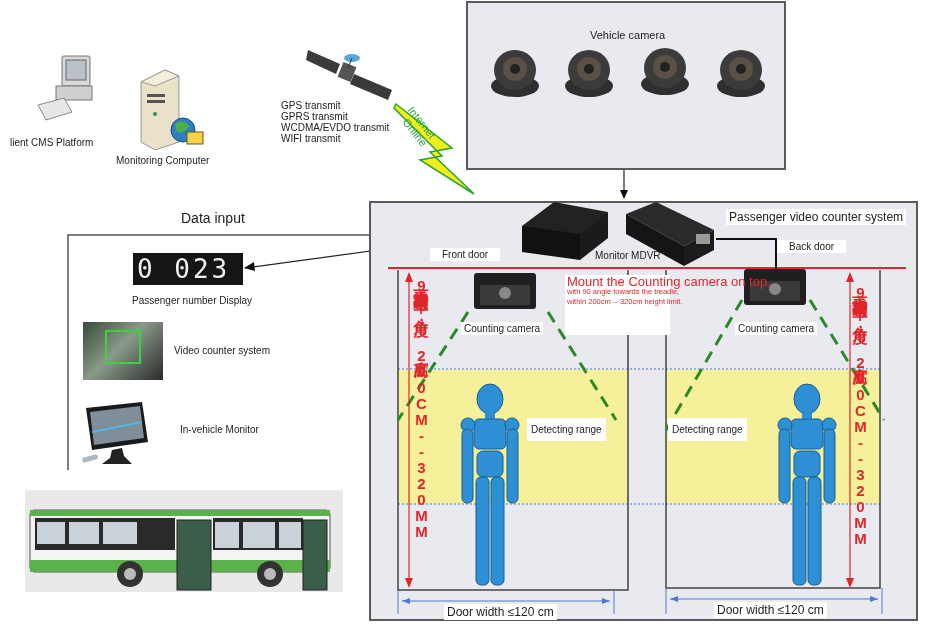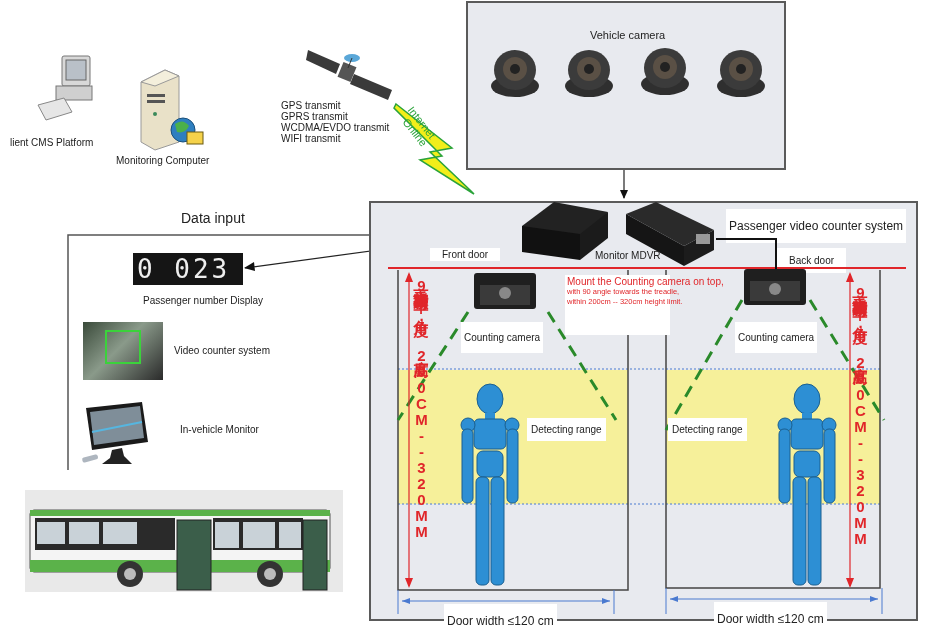--- a/index.html
+++ b/index.html
@@ -1,21 +1,21 @@
 <!DOCTYPE html>
 <html><head>
 <meta charset="utf-8">
 <style>
   html, body { margin:0; padding:0; background:#ffffff; }
   body { width:932px; height:640px; position:relative; overflow:hidden;
          font-family:"Liberation Sans", "DejaVu Sans", sans-serif; color:#222; }
   .abs { position:absolute; }
   .txt { font-size:10px; color:#222; white-space:nowrap; }
   .panel { position:absolute; background:#e8eaef; border:2px solid #5a5a5a; box-sizing:border-box; }
-  .wlabel { background:#fff; padding:10px 3px; }
+  .wlabel { background:#fff; padding:1px 3px; }
   .red { color:#e0262a; }
   .vtext { position:absolute; writing-mode:vertical-rl; text-orientation:upright;
            color:#e0262a; font-size:15px; font-weight:bold; letter-spacing:-1px; line-height:16px; }
   .seg { font-family:"DejaVu Sans Mono", monospace; color:#eee; font-size:26px; letter-spacing:3px; }
   svg { overflow:visible; }
 </style>
 </head>
 <body>
 
 <svg class="abs" style="left:0;top:0" width="932" height="640">
@@ -108,21 +108,21 @@
   <svg width="50" height="52">
       <ellipse cx="25" cy="38" rx="24" ry="11" fill="#2f2f2f"></ellipse>
       <ellipse cx="25" cy="22" rx="21" ry="20" fill="#3b3b3b"></ellipse>
       <circle cx="25" cy="21" r="12" fill="#5a5045"></circle>
       <circle cx="25" cy="21" r="5" fill="#222"></circle>
     </svg>
 </div>
 
 <div class="abs" style="left:181px;top:210px;font-size:14px;">Data input</div>
 <div class="abs seg" style="left:133px;top:253px;width:110px;height:32px;background:#151515;line-height:32px;padding-left:4px;box-sizing:border-box;">0 023</div>
-<div class="abs txt" style="left:143px;top:295px;">Passenger number Display</div>
+<div class="abs txt" style="left:132px;top:295px;">Passenger number Display</div>
 
 <div class="abs" style="left:83px;top:322px;width:80px;height:58px;background:linear-gradient(135deg,#3a4a3a,#8a9a8a 45%,#2a2a2a);">
   <div class="abs" style="left:22px;top:8px;width:36px;height:34px;border:2px solid #3bd23b;box-sizing:border-box;"></div>
 </div>
 <div class="abs txt" style="left:174px;top:345px;">Video counter system</div>
 
 <div class="abs" style="left:82px;top:400px;width:70px;height:68px;">
   <svg width="70" height="68">
     <polygon points="4,8 60,2 66,42 10,50" fill="#1a1a1a"></polygon>
     <polygon points="8,12 58,6 62,38 12,45" fill="#7f8e99"></polygon>
@@ -169,21 +169,21 @@
   <svg width="100" height="70">
       <polygon points="4,14 34,2 92,30 62,46" fill="#2a2a2a"></polygon>
       <polygon points="4,14 62,46 62,66 4,34" fill="#151515"></polygon>
       <polygon points="62,46 92,30 92,50 62,66" fill="#1c1c1c"></polygon>
       <rect x="74" y="34" width="14" height="10" fill="#999"></rect>
     </svg>
 </div>
 <div class="abs txt" style="left:595px;top:250px;">Monitor MDVR</div>
 
 <div class="abs txt wlabel" style="left:430px;top:248px;padding:1px 12px;">Front door</div>
-<div class="abs txt wlabel" style="left:777px;top:248px;padding:7px 12px;">Back door</div>
+<div class="abs txt wlabel" style="left:777px;top:240px;padding:1px 12px;">Back door</div>
 
 <svg class="abs" style="left:0;top:0;pointer-events:none;" width="932" height="640">
 
   <rect x="398" y="370" width="230" height="134" fill="#f6f09a"></rect>
   <rect x="666" y="370" width="214" height="134" fill="#f6f09a"></rect>
 
   <line x1="398" y1="369" x2="880" y2="369" stroke="#4a7ad0" stroke-width="1" stroke-dasharray="2,2"></line>
   <line x1="398" y1="504" x2="880" y2="504" stroke="#4a7ad0" stroke-width="1" stroke-dasharray="2,2"></line>
 
   <line x1="388" y1="268" x2="906" y2="268" stroke="#e0262a" stroke-width="2"></line>
@@ -222,21 +222,21 @@
   <div class="abs" style="left:25px;top:14px;width:12px;height:12px;border-radius:50%;background:#888;"></div>
 </div>
 <div class="abs" style="left:744px;top:269px;width:62px;height:36px;background:#1f1f1f;border-radius:3px;">
   <div class="abs" style="left:6px;top:12px;width:50px;height:20px;background:#3a3a3a;"></div>
   <div class="abs" style="left:25px;top:14px;width:12px;height:12px;border-radius:50%;background:#888;"></div>
 </div>
 <div class="abs txt wlabel" style="left:461px;top:322px;">Counting camera</div>
 <div class="abs txt wlabel" style="left:735px;top:322px;">Counting camera</div>
 
 <div class="abs" style="left:565px;top:275px;width:105px;height:60px;background:#fff;padding:2px 2px;box-sizing:border-box;">
-  <div class="red" style="font-size:10px;line-height:10px;white-space:nowrap;">Mount the Counting camera on top,</div>
+  <div class="red" style="font-size:13px;line-height:10px;white-space:nowrap;">Mount the Counting camera on top,</div>
   <div class="red" style="font-size:7.5px;line-height:10px;white-space:nowrap;">with 90 angle towards the treadle,</div>
   <div class="red" style="font-size:7.5px;line-height:10px;white-space:nowrap;">within 200cm -- 320cm height limit.</div>
 </div>
 
 <div class="abs txt wlabel" style="left:527px;top:418px;padding:6px 4px;">Detecting range</div>
 <div class="abs txt wlabel" style="left:668px;top:418px;padding:6px 4px;">Detecting range</div>
 
 <div class="abs" style="left:460px;top:383px;">
   <svg width="60" height="208">
     <ellipse cx="30" cy="16" rx="13" ry="15" fill="#2d8fd4" stroke="#1a5f90"></ellipse>

